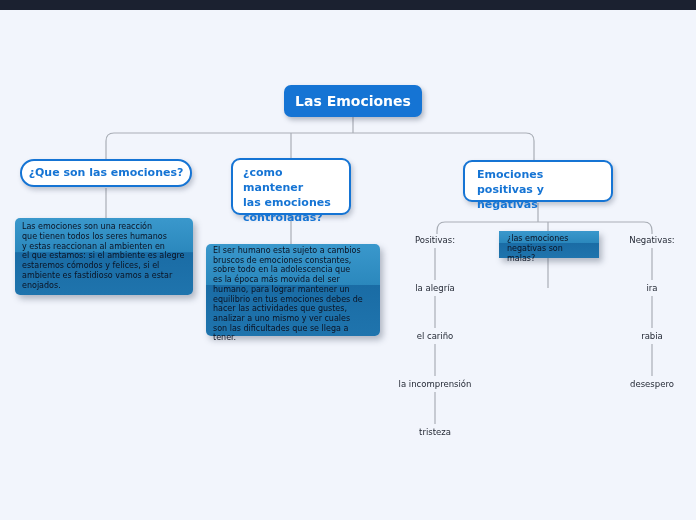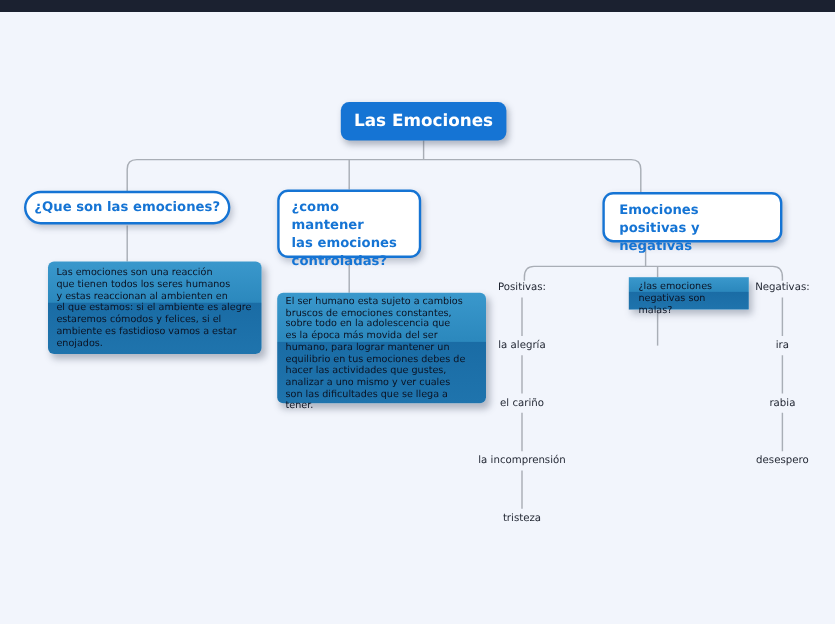--- a/index.html
+++ b/index.html
@@ -31,29 +31,28 @@
     background:#fff;
     border:2px solid var(--accent-blue,#1574d4);
     border-radius:9px;
     color:var(--accent-blue,#1574d4);
     font-weight:bold;font-size:11px;
     box-shadow:2px 3px 5px rgba(55,65,90,.28);
     white-space:pre-line;
   }
   .topic-what{left:20px;top:159px;width:172px;height:28px;text-align:center;line-height:24px;border-radius:14px;}
   .topic-how{left:231px;top:158px;width:120px;height:57px;padding:5px 10px;line-height:15px;}
-  .topic-posneg{left:463px;top:160px;width:150px;height:42px;padding:5px 12px;line-height:15px;margin-left:39px;}
+  .topic-posneg{left:463px;top:160px;width:150px;height:42px;padding:5px 12px;line-height:15px;}
 
   .bluebox{
     background:linear-gradient(180deg,#3a98cc 0%,#2b88bd 44%,#1a6ca5 45%,#1f74ad 100%);
     border-radius:5px;
     color:#0b1222;
     box-shadow:3px 4px 6px rgba(55,65,90,.35);
     white-space:pre-line;
-    margin-left:25px;
   }
   .note-what{left:15px;top:218px;width:178px;height:77px;padding:4px 7px;font-size:8px;line-height:9.8px;}
   .note-how{left:206px;top:244px;width:174px;height:92px;padding:2px 7px;font-size:8px;line-height:9.7px;}
   .question-node{left:499px;top:231px;width:100px;height:27px;padding:3px 8px;font-size:8px;line-height:10px;border-radius:0;}
 
   .plain{
     position:absolute;color:#1f2430;font-size:8.5px;
     text-align:center;cursor:pointer;white-space:pre-line;
   }
   .col-label{width:70px;}

